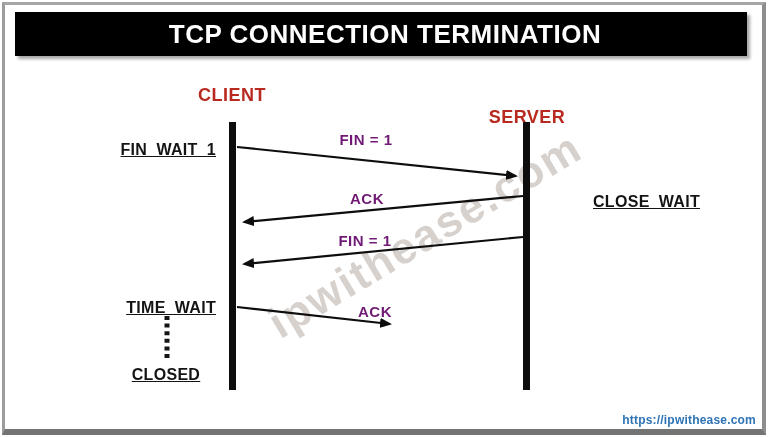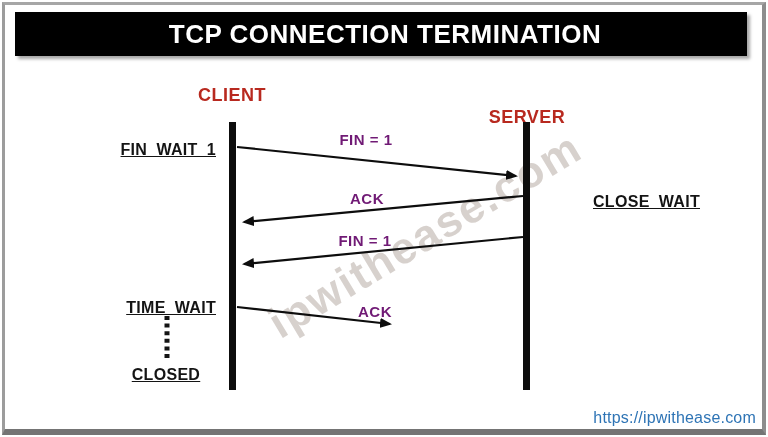--- a/index.html
+++ b/index.html
@@ -49,21 +49,21 @@
     position:absolute;color:#141414;font-size:16px;font-weight:bold;
     width:132px;text-align:right;letter-spacing:0.3px;text-decoration:underline;
   }
   .state.s1{left:84px;top:141px;}
   .state.s2{left:84px;top:215px;}
   .state.s3{left:84px;top:299px;}
   .state.s4{left:106px;top:366px;width:120px;text-align:center;}
   .state.sw{left:540px;top:193px;width:160px;text-align:right;}
   .url{
     position:absolute;right:12px;bottom:10px;
-    color:#2E74B5;font-size:16px;font-weight:normal;letter-spacing:0.2px;
+    color:#2E74B5;font-size:12px;font-weight:bold;letter-spacing:0.2px;
   }
 </style>
 </head>
 <body>
 
 <div id="canvas">
 
   <div class="frame"></div>
 
   <div class="banner">

